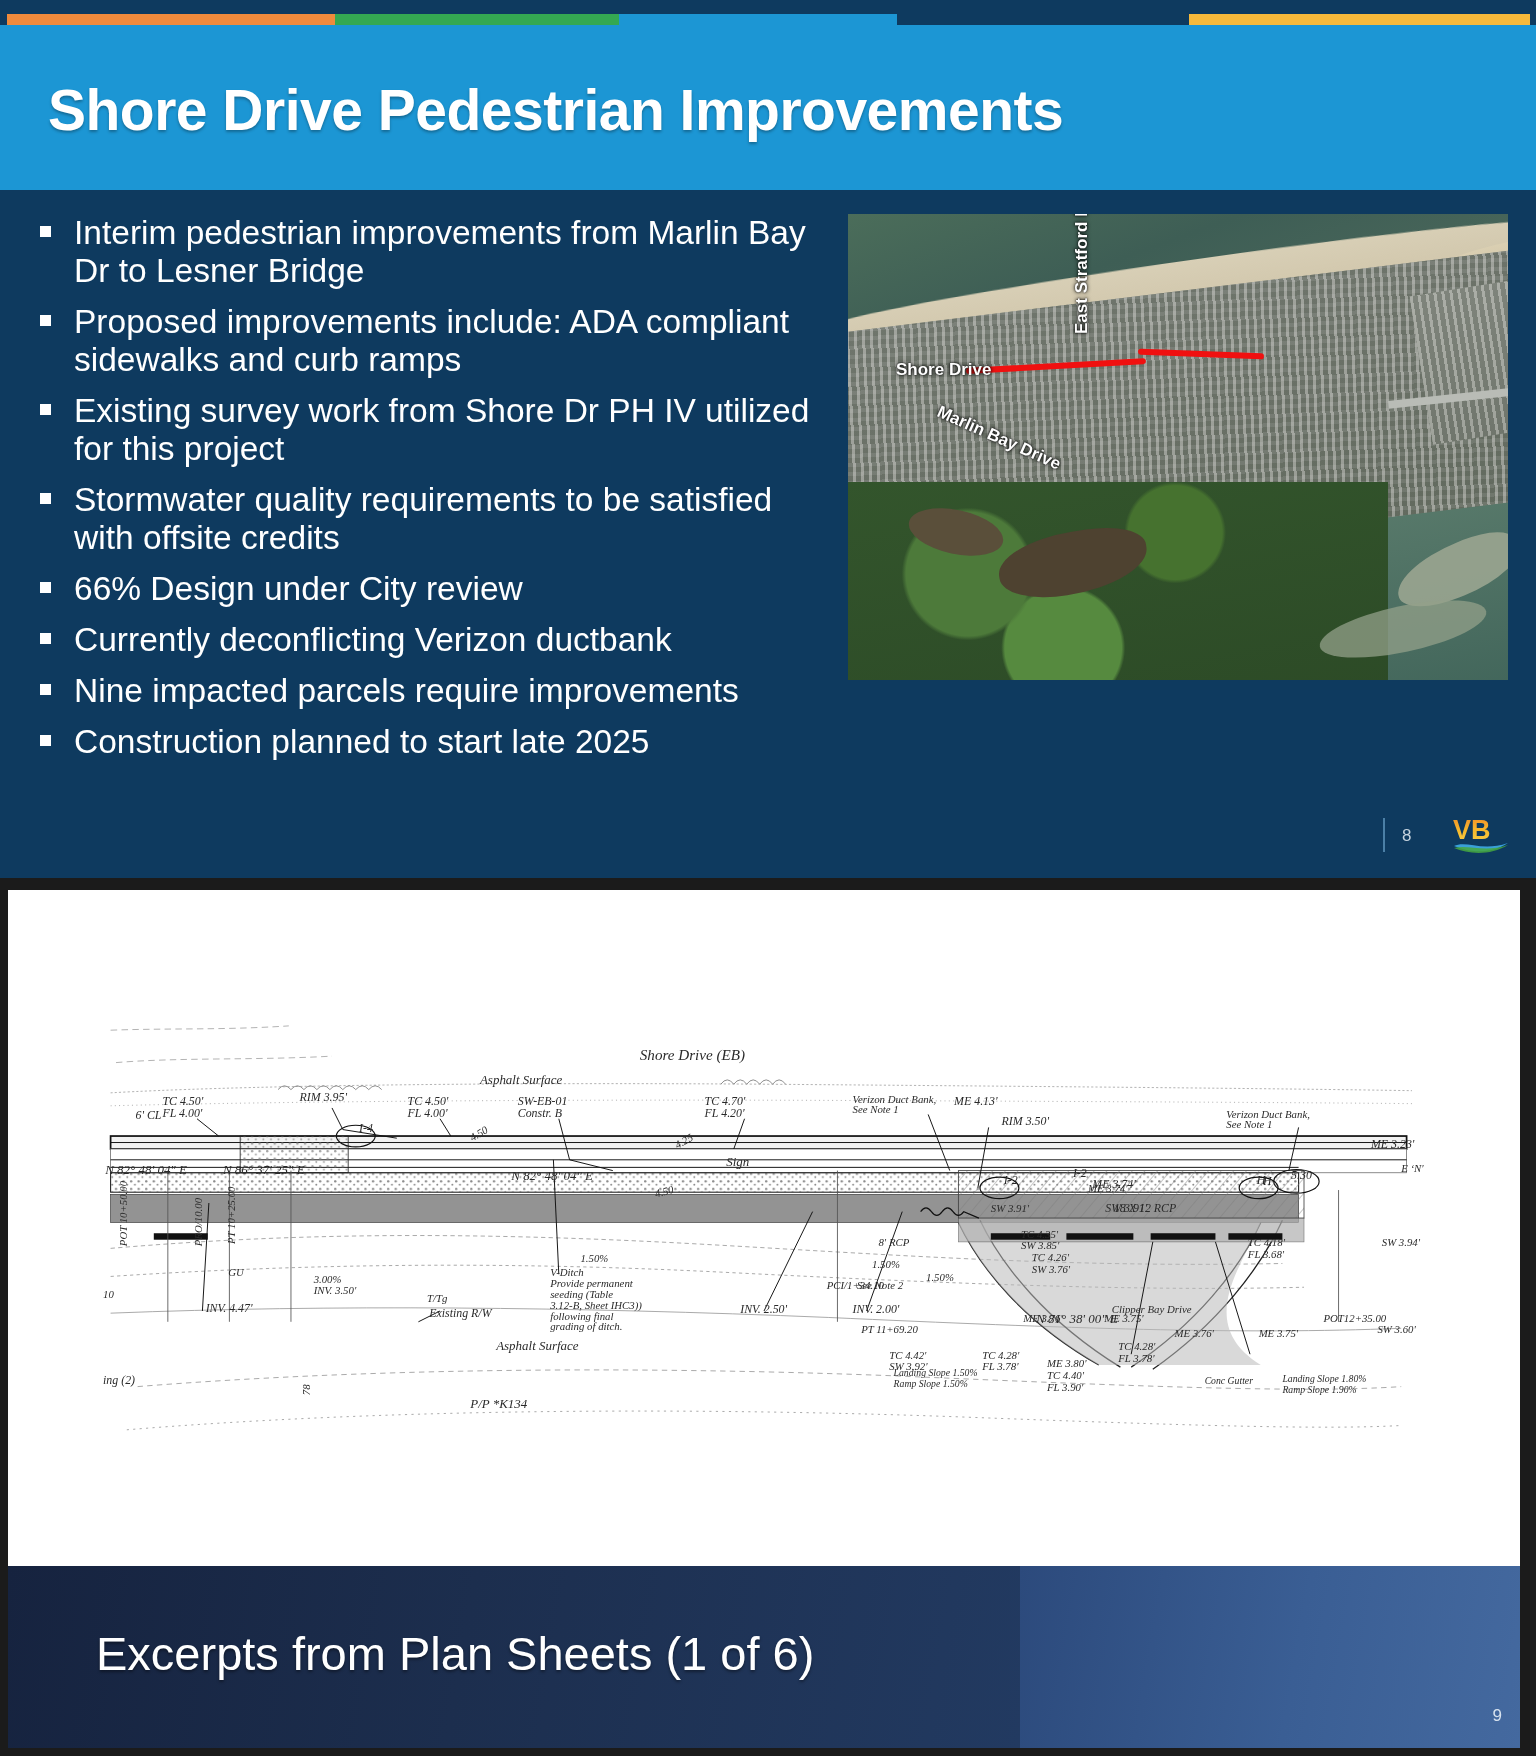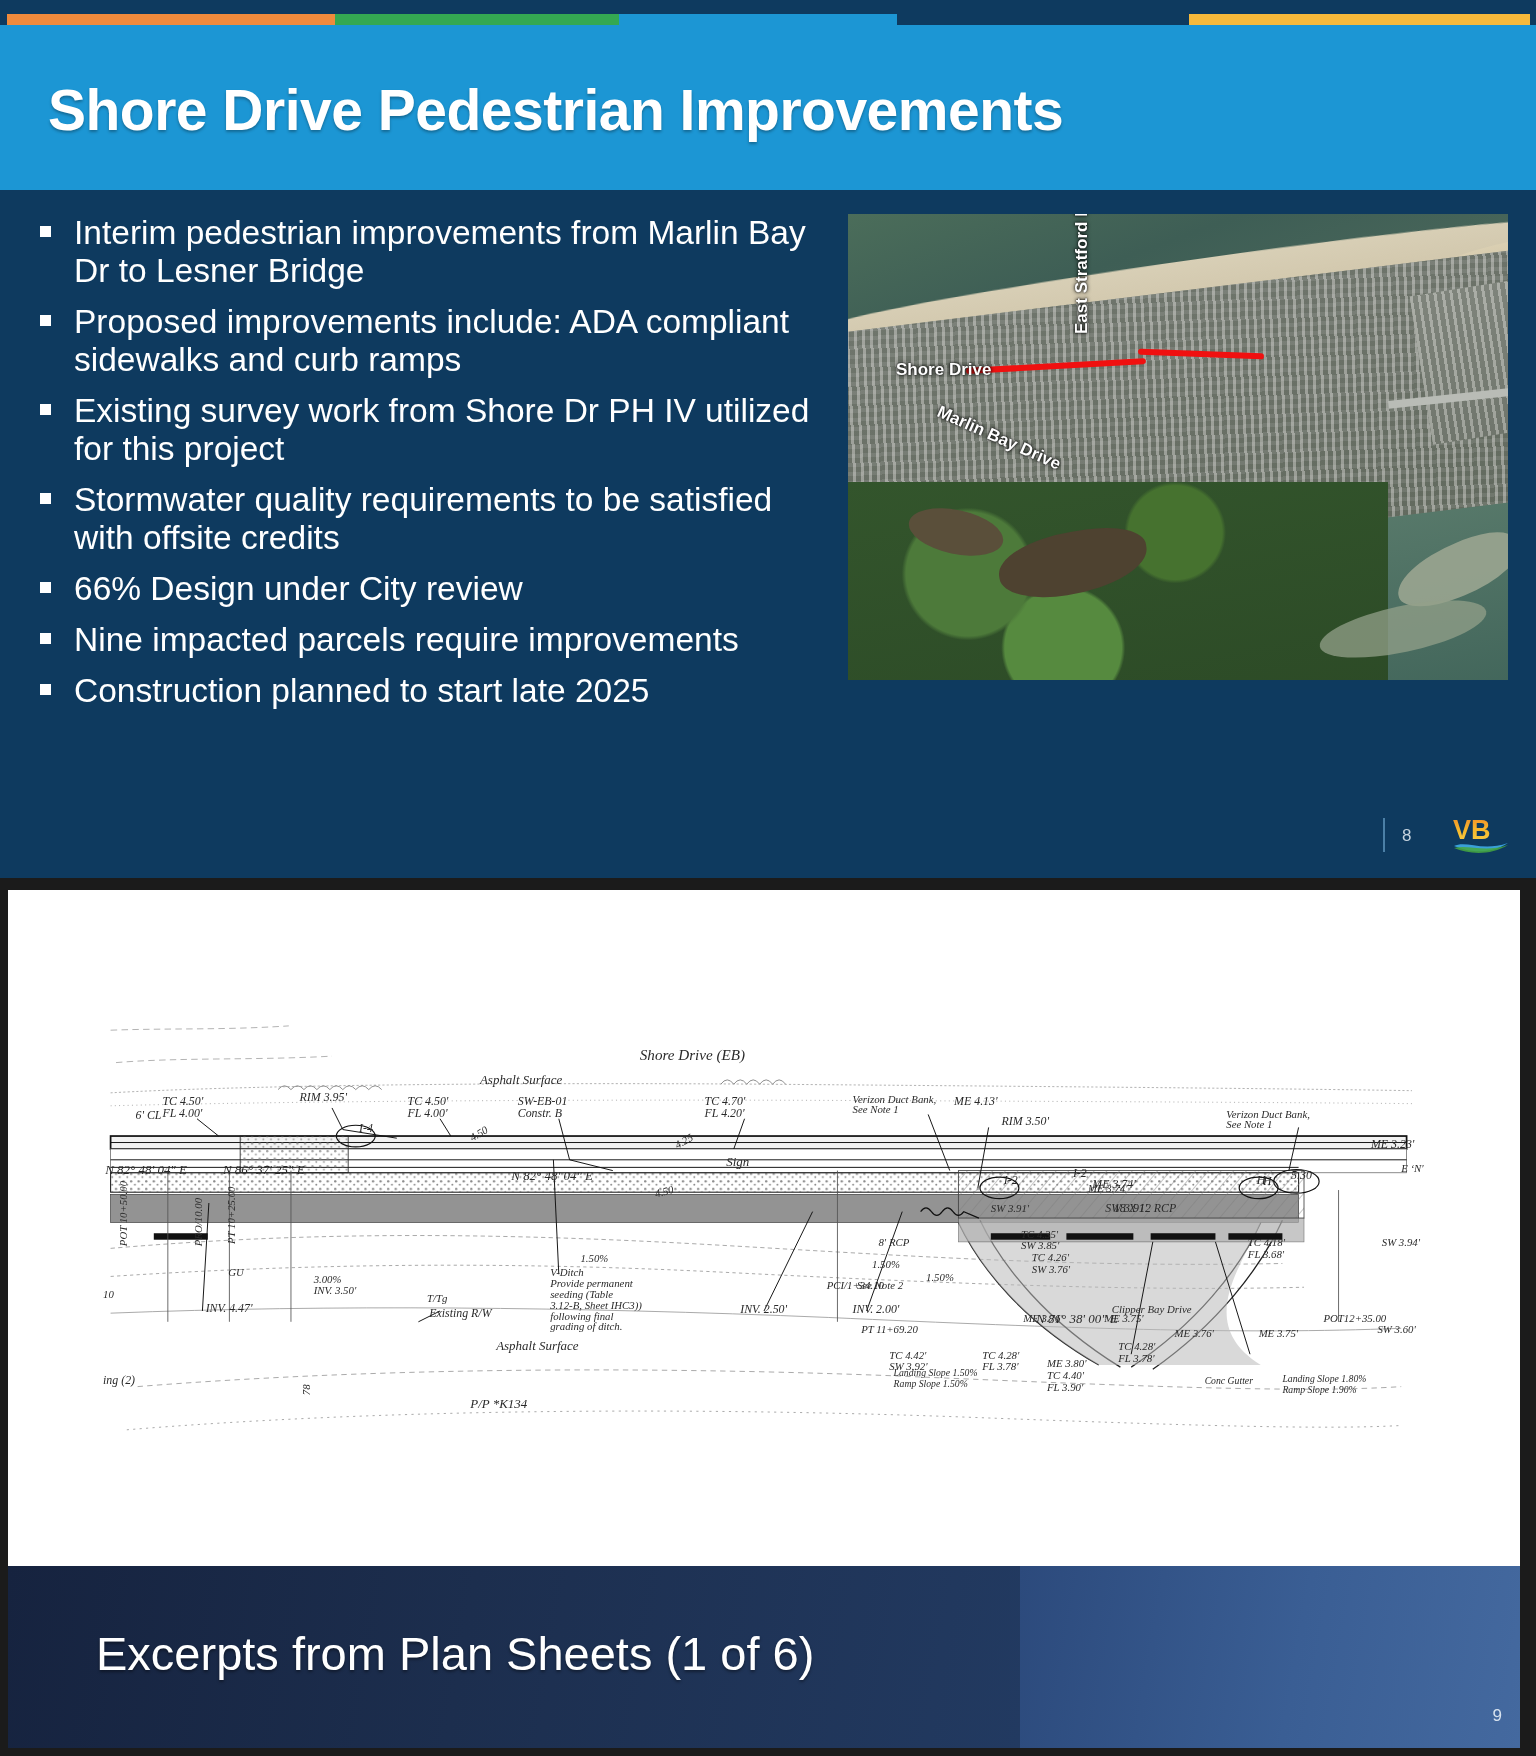--- a/index.html
+++ b/index.html
@@ -219,20 +219,21 @@
         <div class="bullet">
           <span class="sq"></span>
           <span>Stormwater quality requirements to be satisfied with offsite credits</span>
         </div>
         <div class="bullet">
           <span class="sq"></span>
           <span>66% Design under City review</span>
         </div>
         <div class="bullet">
           <span class="sq"></span>
+          <span>Currently deconflicting Verizon ductbank</span>
         </div>
         <div class="bullet">
           <span class="sq"></span>
           <span>Nine impacted parcels require improvements</span>
         </div>
         <div class="bullet">
           <span class="sq"></span>
           <span>Construction planned to start late 2025</span>
         </div>
       </div>

